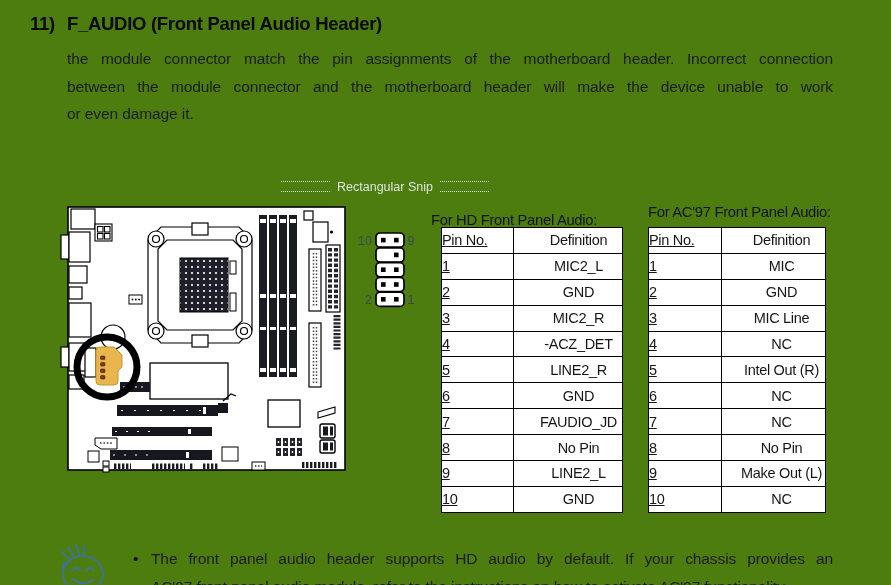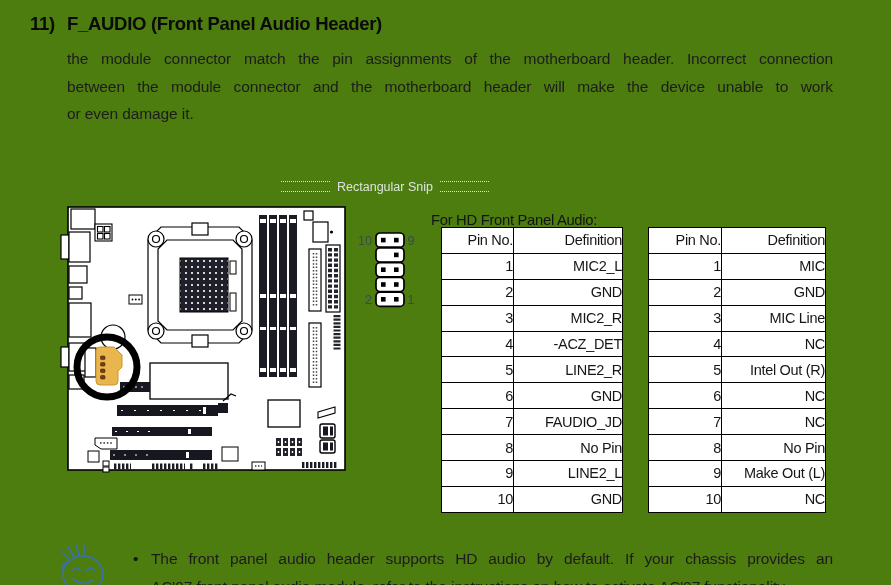--- a/index.html
+++ b/index.html
@@ -15,22 +15,22 @@
     display: flex; align-items: center; gap: 7px; color: #dce5dd;
     font-size: 12.5px; white-space: nowrap;
   }
   .wm-dots { flex: 1; height: 9px; border-top: 1px dotted #d9e7de; border-bottom: 1px dotted #d9e7de; }
   .caption { font-size: 14.8px; letter-spacing: -0.3px; color: #141414; white-space: nowrap; }
   table.data-table { border-collapse: collapse; table-layout: fixed; background: #fff; }
   .data-table th, .data-table td {
     border: 1.4px solid #000; height: 24.9px; padding: 0;
     font-size: 14.5px; font-weight: 400; letter-spacing: -0.3px; color: #161616;
   }
-  .data-table th:first-child, .data-table td:first-child { text-align: right; }
-  .data-table th:last-child, .data-table td:last-child { text-align: right; padding-left: 21px; }
+  .data-table th:first-child, .data-table td:first-child { text-align: left; text-decoration: underline; }
+  .data-table th:last-child, .data-table td:last-child { text-align: center; padding-left: 21px; }
   .t-ac97 th:last-child, .t-ac97 td:last-child { padding-left: 16px; }
   .note-text { font-size: 15.5px; line-height: 27.5px; letter-spacing: -0.1px; color: #1c1c1c; }
   .bullet { font-size: 15.5px; line-height: 27.5px; }
   .page svg text { font-family: "Liberation Sans", sans-serif; }
 </style>
 </head>
 <body>
 
 <div class="page">
 
@@ -319,20 +319,21 @@
           <td>9</td>
           <td>LINE2_L</td>
         </tr>
         <tr>
           <td>10</td>
           <td>GND</td>
         </tr>
       </tbody>
   </table>
 
+  <div class="abs caption" style="left:648px; top:204px;">For  AC'97 Front Panel Audio:</div>
   <table class="abs data-table t-ac97" style="left:648px; top:227px; width:177px;">
     <colgroup>
         <col style="width:73px">
         <col style="width:104px">
       </colgroup>
     <thead>
       <tr>
         <th>Pin No.</th>
         <th>Definition</th>
       </tr>

